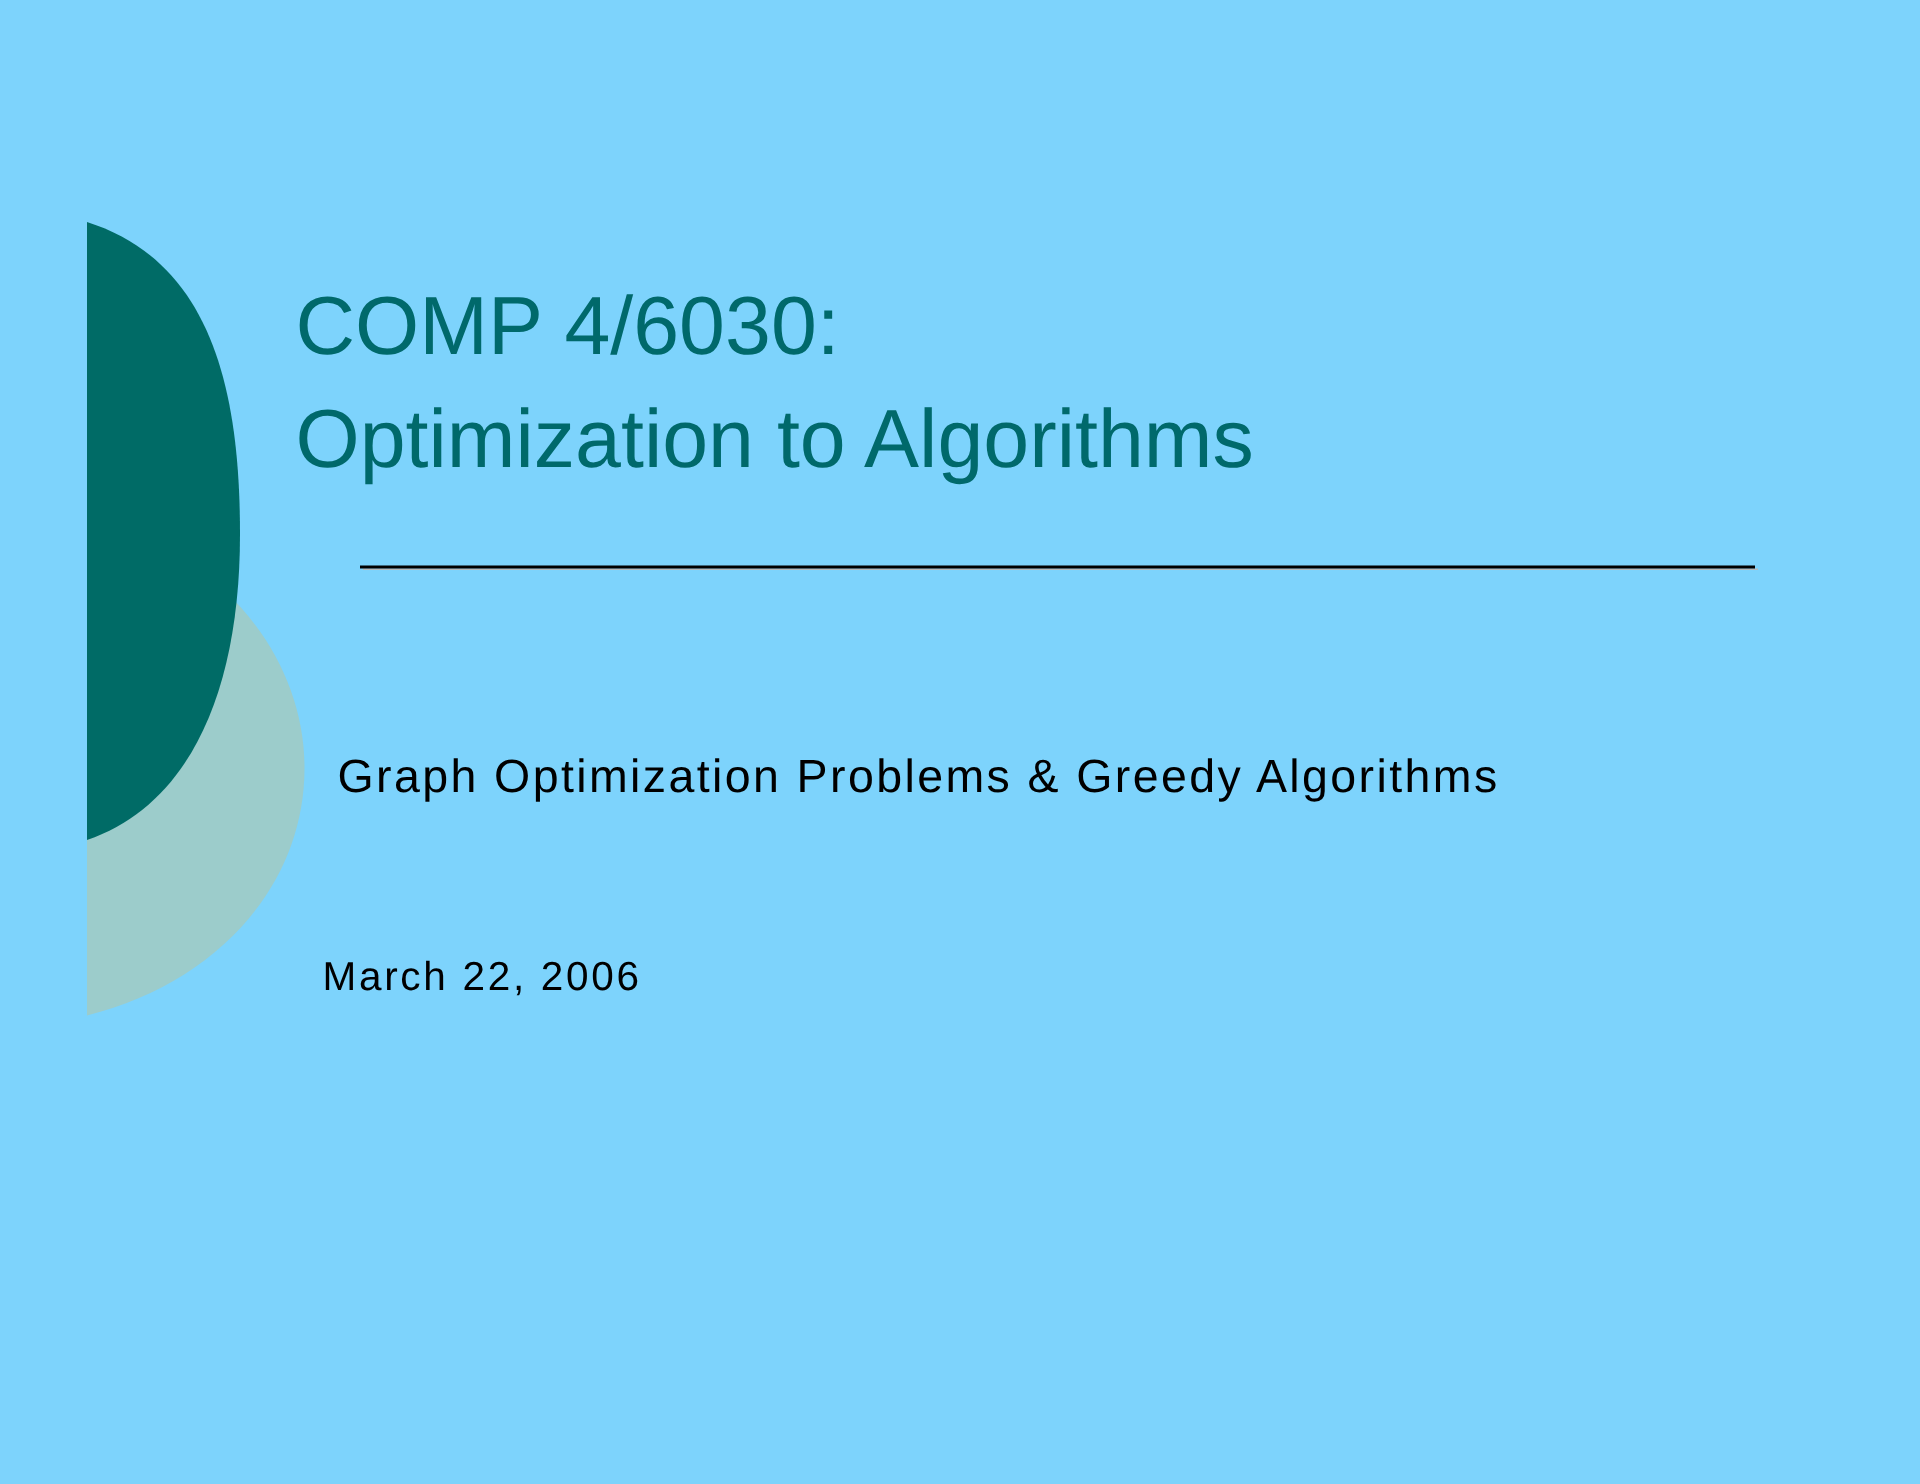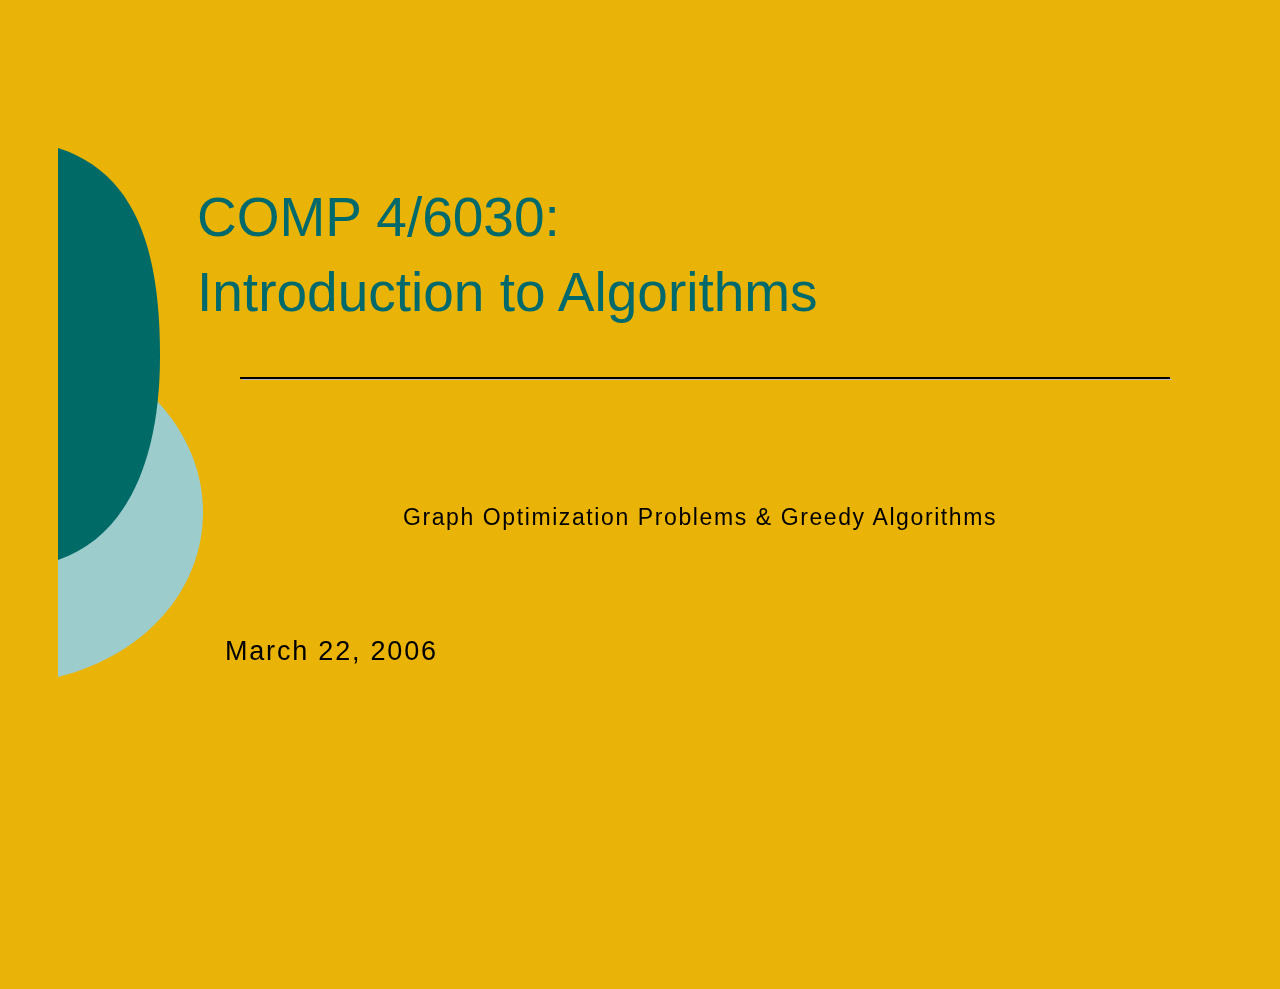--- a/index.html
+++ b/index.html
@@ -6,21 +6,21 @@
   html, body {
     margin: 0;
     padding: 0;
     background: #ffffff;
   }
 
   #slide {
     position: relative;
     width: 1280px;
     height: 989px;
-    background: #eab308;
+    background: #7dd3fc;
     overflow: hidden;
     font-family: "Liberation Sans", sans-serif;
   }
 
   
   #decor-shapes {
     position: absolute;
     left: 0;
     top: 0;
     width: 280px;
@@ -74,32 +74,31 @@
   
   #subtitle-block {
     position: absolute;
     left: 225px;
     top: 496px;
     width: 950px;
   }
 
   .subtitle-line {
     font-family: "Liberation Sans", sans-serif;
-    font-size: 23px;
+    font-size: 31px;
     line-height: 43px;
     font-weight: 400;
     color: #000000;
     letter-spacing: 1.6px;
     white-space: pre;
-    text-align: center;
   }
 
   #date-block {
     position: absolute;
-    left: 225px;
+    left: 215px;
     top: 631px;
     width: 600px;
   }
 
   .date-line {
     font-family: "Liberation Sans", sans-serif;
     font-size: 27px;
     line-height: 40px;
     font-weight: 400;
     color: #000000;
@@ -114,21 +113,21 @@
 
   <svg id="decor-shapes" viewBox="0 0 280 989" width="280" height="989" xmlns="http://www.w3.org/2000/svg" aria-hidden="true">
 
     <path d="M 58 345 C 150 368 203 440 203 512 C 203 590 145 655 58 677 Z" fill="#9ccccb"></path>
 
     <path d="M 58 148 C 140 174 160 258 160 356 C 160 458 128 536 58 560 Z" fill="#006b66"></path>
   </svg>
 
   <div id="title-block">
     <div class="title-line">COMP 4/6030:</div>
-    <div class="title-line">Introduction to Algorithms</div>
+    <div class="title-line">Optimization to Algorithms</div>
   </div>
 
   <div id="title-divider">
     <div class="rule-shadow"></div>
     <div class="rule-main"></div>
   </div>
 
   <div id="subtitle-block">
     <div class="subtitle-line">Graph Optimization Problems &amp; Greedy Algorithms</div>
   </div>

